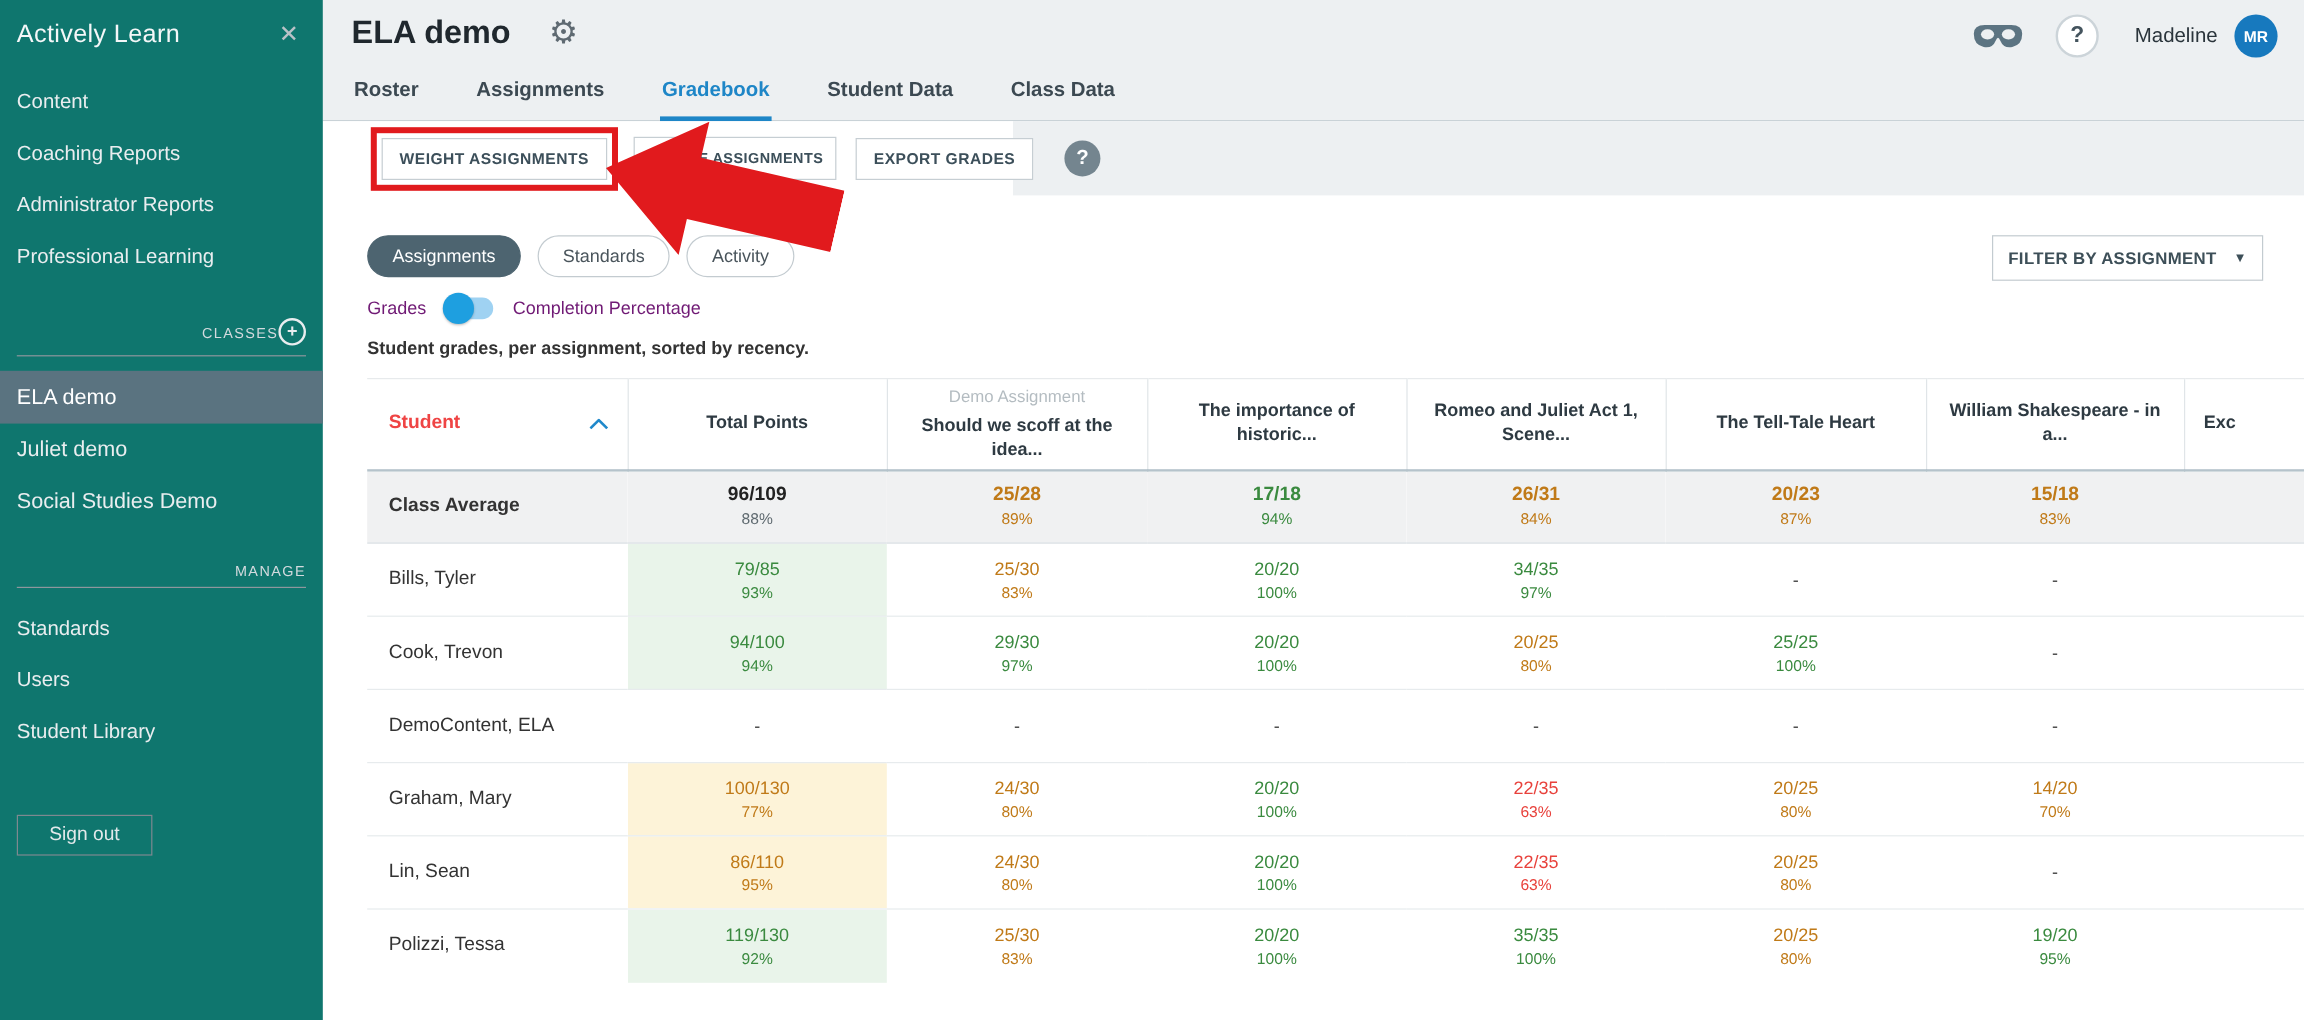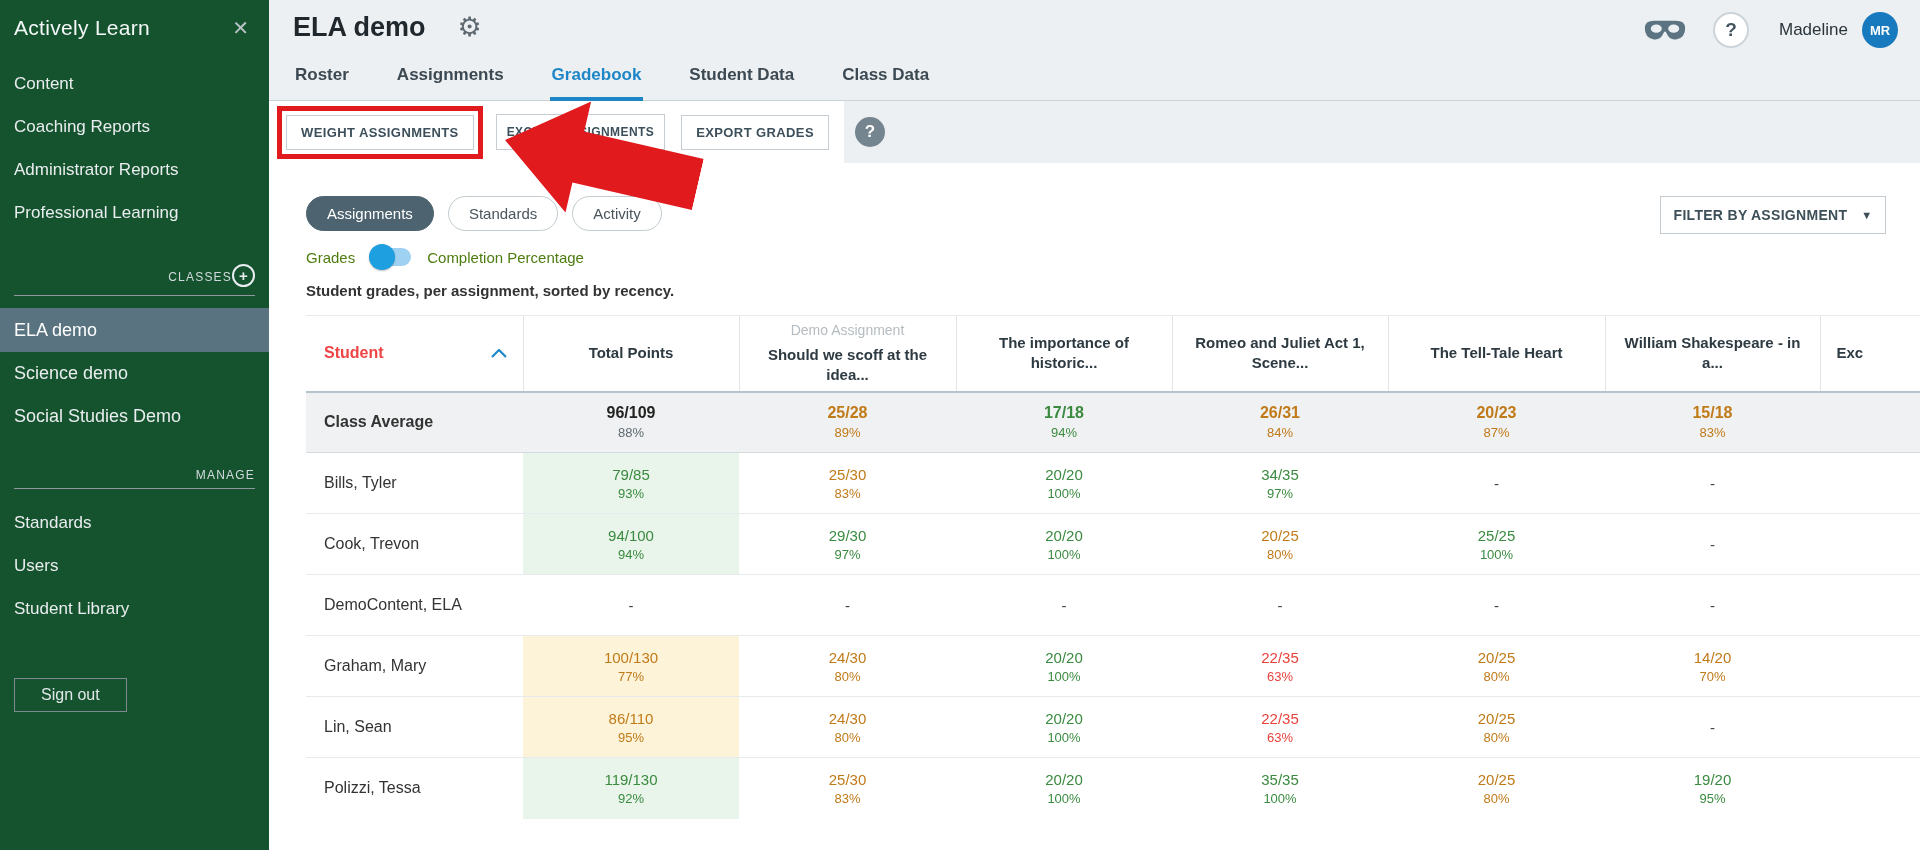--- a/index.html
+++ b/index.html
@@ -1,20 +1,20 @@
 <!DOCTYPE html>
 <html><head>
 <meta charset="utf-8">
 <style>
   * { margin:0; padding:0; box-sizing:border-box; }
   html,body { width:1920px; height:850px; overflow:hidden; }
   body { font-family:"Liberation Sans", sans-serif; background:#fff; position:relative; color:#333; }
 
   
-  .sidebar { position:absolute; left:0; top:0; width:269px; height:850px; background:#14532d; color:#e9edef; z-index:20; }
+  .sidebar { position:absolute; left:0; top:0; width:269px; height:850px; background:#0f766e; color:#e9edef; z-index:20; }
   .brand-row { display:flex; justify-content:space-between; align-items:center; padding:16px 20px 0 14px; }
   .brand { font-size:21px; letter-spacing:.3px; color:#f4f7f8; }
   .close-x { font-size:20px; color:#b9c2c7; cursor:pointer; }
   .side-nav { margin-top:22px; }
   .side-item { font-size:17px; line-height:43px; padding-left:14px; color:#e9edef; cursor:pointer; }
   .side-section { display:flex; justify-content:flex-end; align-items:center; margin:30px 14px 12px 14px; padding-bottom:6px; border-bottom:1px solid #8d979d; }
   .side-section span.lbl { font-size:12px; letter-spacing:1.2px; color:#d3dade; }
   .plus-circle { width:23px; height:23px; border:2px solid #e9edef; border-radius:50%; display:flex; align-items:center; justify-content:center; font-size:15px; font-weight:bold; color:#e9edef; margin-bottom:2px; cursor:pointer; }
   .class-list { margin-top:8px; }
   .class-item { font-size:18px; line-height:43px; padding-left:14px; cursor:pointer; }
@@ -31,37 +31,37 @@
   .gear { font-size:27px; color:#5f6a72; margin-left:32px; cursor:pointer; line-height:1; }
   .top-icons { position:absolute; right:22px; top:12px; display:flex; align-items:center; }
   .mask-icon { width:44px; height:24px; cursor:pointer; }
   .help-top { width:36px; height:36px; border-radius:50%; background:#fff; border:2px solid #ccd4d9; color:#44545e; font-weight:bold; font-size:19px; display:flex; align-items:center; justify-content:center; margin-left:26px; cursor:pointer; }
   .user-name { font-size:17px; color:#2a343b; margin-left:30px; }
   .avatar { width:36px; height:36px; border-radius:50%; background:#1779be; color:#fff; font-size:13px; font-weight:bold; display:flex; align-items:center; justify-content:center; margin-left:14px; cursor:pointer; }
   .tabs { position:absolute; left:24px; bottom:-1px; display:flex; gap:44px; }
   .tab { font-size:17px; font-weight:bold; color:#3c4952; padding:0 2px 12px 2px; cursor:pointer; border-bottom:4px solid transparent; }
   .tab.active { color:#1e86c7; border-bottom-color:#1e86c7; }
 
-  .toolbar { height:62px; background:linear-gradient(90deg,#ffffff 0,#ffffff 575px,#edf0f2 575px); display:flex; align-items:center; padding-left:8px; position:relative; }
+  .toolbar { height:62px; background:linear-gradient(90deg,#ffffff 0,#ffffff 575px,#edf0f2 575px); display:flex; align-items:center; padding-left:40px; position:relative; }
   .tb-btn { background:#fff; border:1px solid #c6ced3; color:#3c4f5a; font-family:inherit; font-size:13px; font-weight:bold; letter-spacing:.4px; padding:9px 14px; cursor:pointer; white-space:nowrap; }
   .red-frame { display:inline-flex; border:5px solid #e11a1d; padding:4px; background:#fff; }
   .btn-excuse { margin-left:13px; font-size:12px; padding:10px 10px; }
   .btn-export { margin-left:16px; }
   .help-toolbar { width:30px; height:30px; border-radius:50%; background:#74858f; color:#fff; font-weight:bold; font-size:17px; display:flex; align-items:center; justify-content:center; margin-left:26px; cursor:pointer; }
   .red-arrow { position:absolute; left:236px; top:-18px; width:198px; height:114px; background:#e11a1d; clip-path:polygon(0 50%, 38% 0, 38% 27%, 100% 27%, 100% 73%, 38% 73%, 38% 100%); transform:rotate(13deg); transform-origin:left center; z-index:6; pointer-events:none; }
 
   .content { position:relative; padding:33px 0 0 37px; background:#fff; }
   .pill-row { display:flex; gap:14px; }
   .pill { font-size:15px; padding:8px 20px; border-radius:19px; border:1px solid #c3cbd0; background:#fff; color:#4a555c; font-family:inherit; cursor:pointer; }
   .pill.active { background:#4d6470; border-color:#4d6470; color:#fff; }
   .filter-btn { position:absolute; right:34px; top:33px; width:226px; height:38px; background:#fff; border:1px solid #c3cbd0; font-family:inherit; font-size:14px; font-weight:bold; letter-spacing:.3px; color:#3d4f58; display:flex; align-items:center; justify-content:center; gap:14px; cursor:pointer; }
   .caret-down { font-size:11px; color:#3d4f58; }
 
   .toggle-row { display:flex; align-items:center; margin-top:17px; }
-  .toggle-label { font-size:15px; color:#4d7c0f; }
+  .toggle-label { font-size:15px; color:#701a75; }
   .switch { position:relative; width:40px; height:18px; background:#9fd2f2; border-radius:9px; margin:0 16px; cursor:pointer; }
   .switch .knob { position:absolute; left:-2px; top:-4px; width:26px; height:26px; border-radius:50%; background:#1e9fe0; box-shadow:0 1px 2px rgba(0,0,0,.25); }
   .caption { margin-top:16px; font-size:15px; color:#333;font-weight:bold; }
 
   
   table.grades { border-collapse:collapse; table-layout:fixed; width:1729px; margin-top:16px; }
   .grades th, .grades td { overflow:hidden; }
   .grades thead th { height:76px; vertical-align:middle; text-align:center; font-size:15px; font-weight:bold; color:#2e3a42; border-top:1px solid #e7eaec; border-left:1px solid #e0e5e8; padding:0 16px; line-height:1.35; }
   .grades thead th:first-child { border-left:none; text-align:left; padding-left:18px; }
   .grades thead { border-bottom:2px solid #b5c3cb; }
@@ -98,21 +98,21 @@
     <div class="side-item">Coaching Reports</div>
     <div class="side-item">Administrator Reports</div>
     <div class="side-item">Professional Learning</div>
   </div>
   <div class="side-section">
     <span class="lbl">CLASSES</span>
     <span class="plus-circle">+</span>
   </div>
   <div class="class-list">
     <div class="class-item active">ELA demo</div>
-    <div class="class-item">Science demo</div>
+    <div class="class-item">Juliet demo</div>
     <div class="class-item">Social Studies Demo</div>
   </div>
   <div class="side-section">
     <span class="lbl">MANAGE</span>
   </div>
   <div class="manage-list">
     <div class="side-item">Standards</div>
     <div class="side-item">Users</div>
     <div class="side-item">Student Library</div>
   </div>

